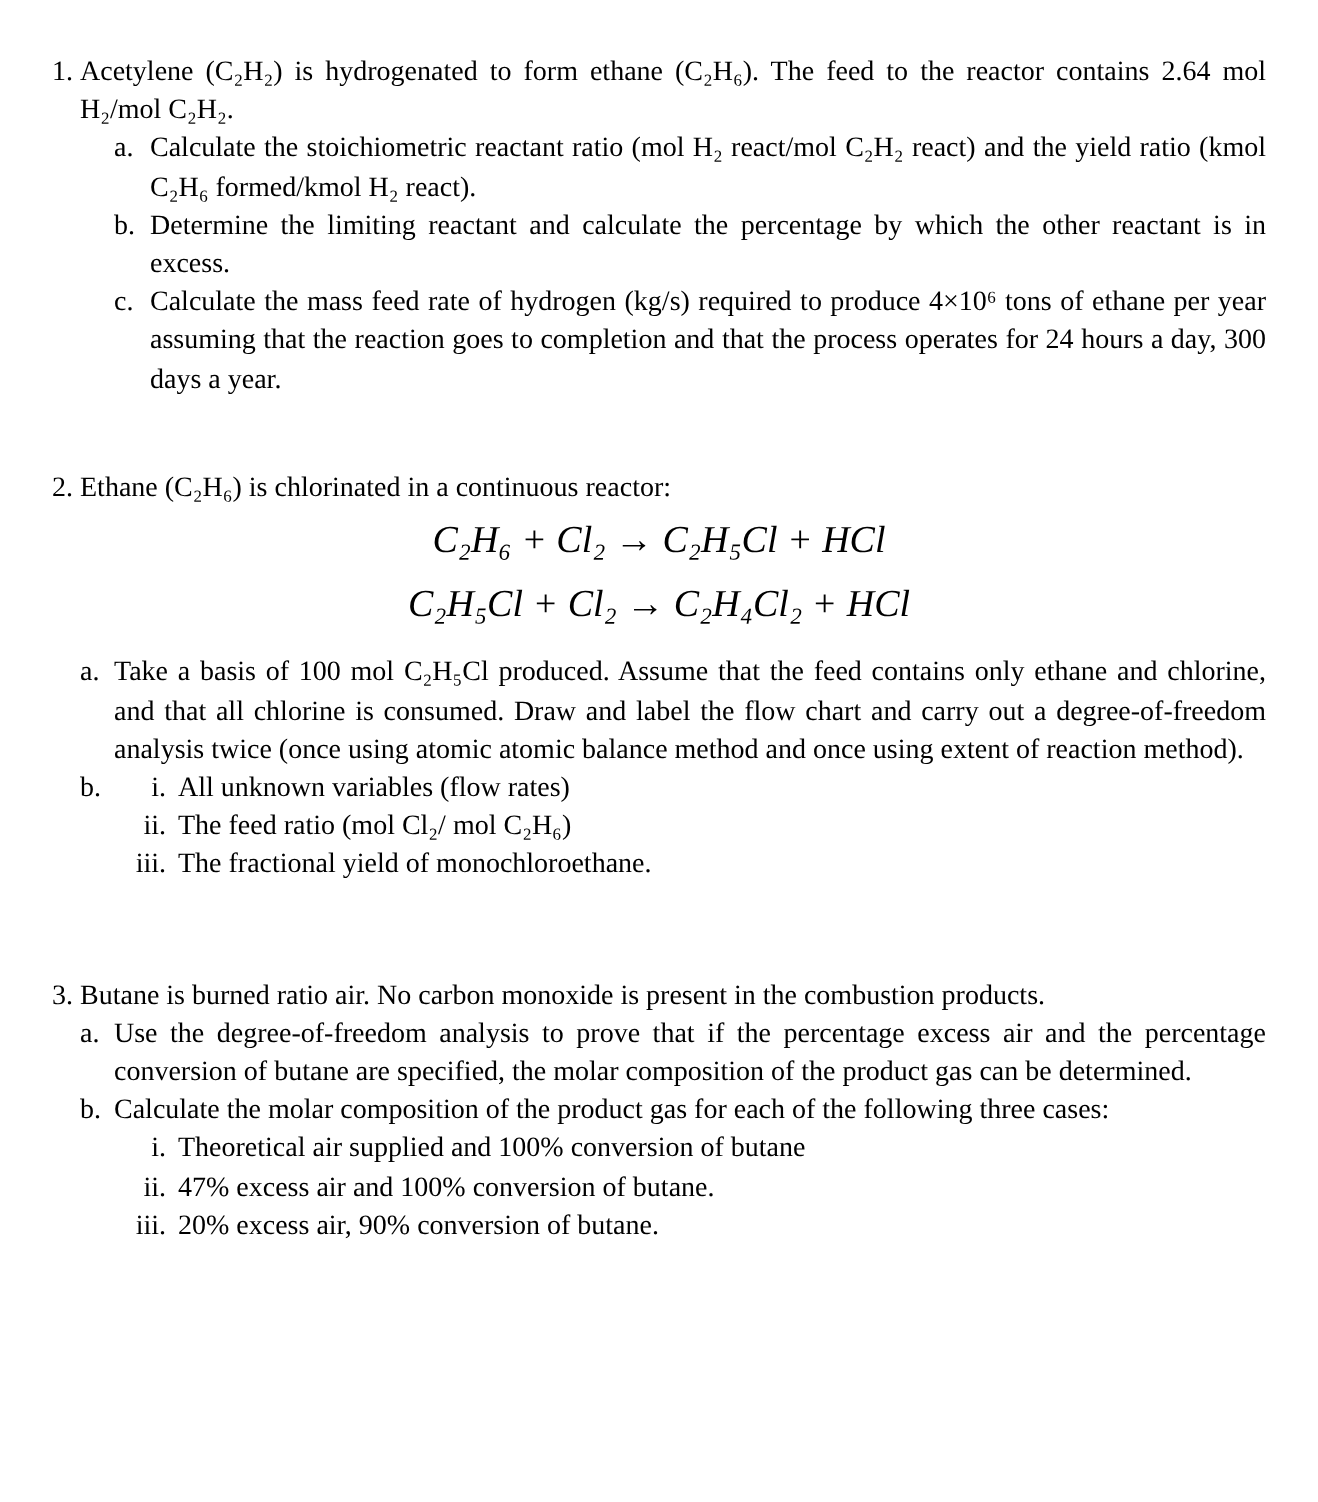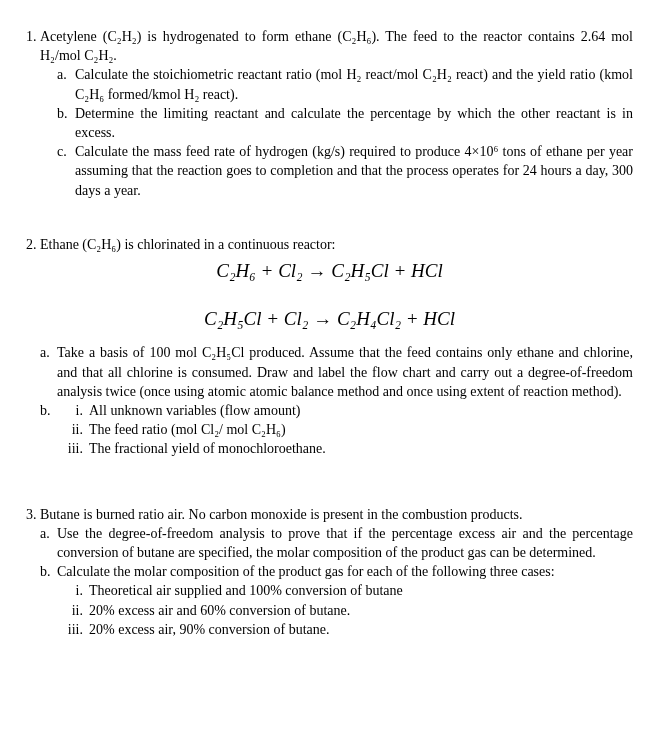--- a/index.html
+++ b/index.html
@@ -44,21 +44,21 @@
   .rtext { flex: 1; min-width: 0; margin: 0; }
 
   
   .equation {
     margin: 7px 0 9px 0;
     text-align: center;
     font-style: italic;
     font-size: 19px;
     font-weight: 500;
   }
-  .equation.eq2 { margin: 29px 0 15px 0; }
+  .equation.eq2 { margin: 13px 0 15px 0; }
 
   .fullpara { margin: 8px 0 8px 0; text-align: justify; }
 </style>
 </head>
 <body>
 
 <div class="page">
 
   <section class="problem">
     <div class="prow">
@@ -97,21 +97,21 @@
         <div class="aitem">
           <span class="alabel">a.</span>
           <p class="atext">Take a basis of 100 mol C₂H₅Cl produced. Assume that the feed contains only ethane and chlorine, and that all chlorine is consumed. Draw and label the flow chart and carry out a degree-of-freedom analysis twice (once using atomic atomic balance method and once using extent of reaction method).</p>
         </div>
         <div class="aitem">
           <span class="alabel">b.</span>
           <div class="atext">
             <div class="rlist">
               <div class="ritem">
                 <span class="rlabel">i.</span>
-                <p class="rtext">All unknown variables (flow amount)</p>
+                <p class="rtext">All unknown variables (flow rates)</p>
               </div>
               <div class="ritem">
                 <span class="rlabel">ii.</span>
                 <p class="rtext">The feed ratio (mol Cl₂/ mol C₂H₆)</p>
               </div>
               <div class="ritem">
                 <span class="rlabel">iii.</span>
                 <p class="rtext">The fractional yield of monochloroethane.</p>
               </div>
             </div>
@@ -138,21 +138,21 @@
           <span class="alabel">b.</span>
           <div class="atext">
             <p class="atext">Calculate the molar composition of the product gas for each of the following three cases:</p>
             <div class="rlist">
               <div class="ritem">
                 <span class="rlabel">i.</span>
                 <p class="rtext">Theoretical air supplied and 100% conversion of butane</p>
               </div>
               <div class="ritem">
                 <span class="rlabel">ii.</span>
-                <p class="rtext">20% excess air and 60% conversion of butane.</p>
+                <p class="rtext">47% excess air and 100% conversion of butane.</p>
               </div>
               <div class="ritem">
                 <span class="rlabel">iii.</span>
                 <p class="rtext">20% excess air, 90% conversion of butane.</p>
               </div>
             </div>
           </div>
         </div>
       </div>
     </div>

